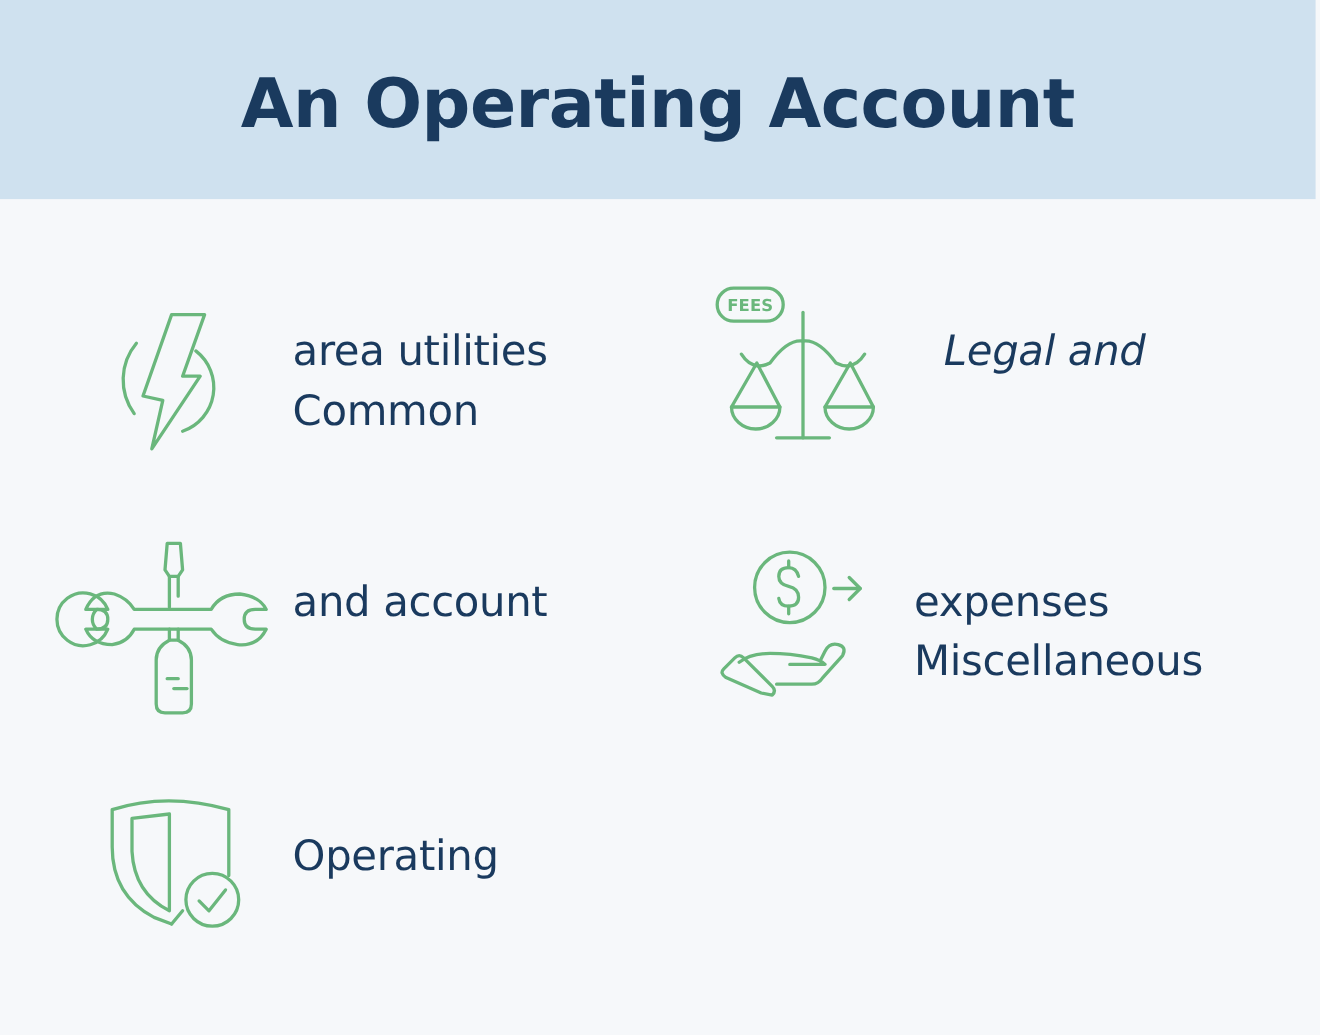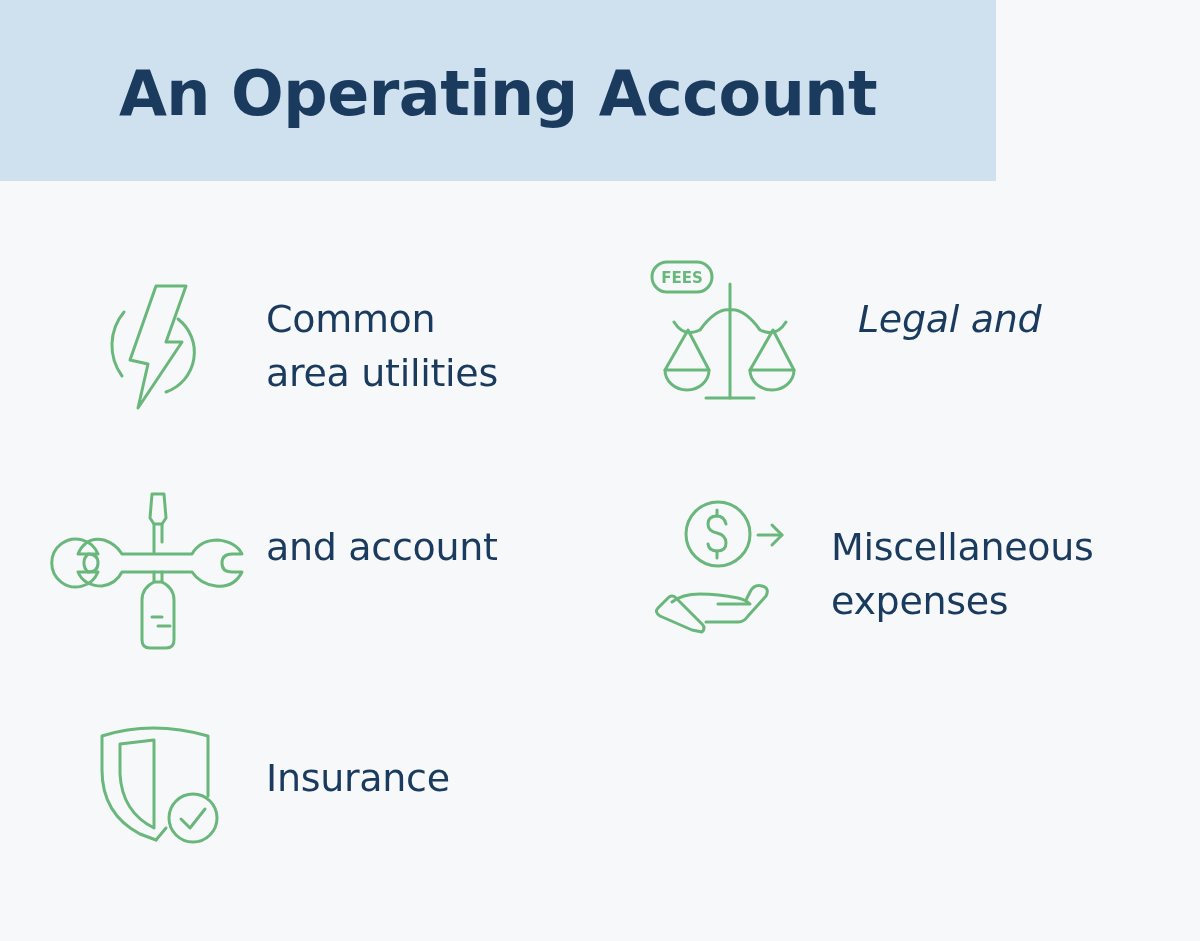--- a/index.html
+++ b/index.html
@@ -3,21 +3,21 @@
   <meta charset="utf-8">
   <style>
     html, body { margin: 0; padding: 0; }
     body {
       width: 1200px; height: 941px; overflow: hidden;
       background: #f6f8fa;
       font-family: "DejaVu Sans", "Liberation Sans", sans-serif;
       position: relative;
     }
     .header {
-      position: absolute; left: 0; top: 0; width: 996px; height: 181px;
+      position: absolute; left: 0; top: 0; width: 1196px; height: 181px;
       background: #cfe1ef;
       display: flex; align-items: center; justify-content: center;
     }
     .title {
       margin: 0; margin-top: 6px;
       color: #1a3a5e; font-weight: bold; font-size: 62px; letter-spacing: -0.5px;
     }
     .item { position: absolute; }
     .icon { position: absolute; }
     .icon svg { display: block; overflow: visible; }
@@ -36,22 +36,22 @@
 
 <div class="item">
   <div class="icon" style="left:106px;top:284px;">
     <svg width="108" height="128" viewBox="0 0 108 128">
       <path class="g" d="M16,92 A52,52 0 0 1 18,28"></path>
       <path class="g" d="M72,35 A42,42 0 0 1 60,108"></path>
       <path class="g" d="M50,2 L80,2 L60,58 L76,58 L32,124 L42,80 L24,76 Z"></path>
     </svg>
   </div>
   <div class="label" style="left:266px;top:292px;">
+    <div>area utilities</div>
     <div>Common</div>
-    <div>area utilities</div>
   </div>
 </div>
 
 <div class="item">
   <div class="icon" style="left:652px;top:260px;">
     <svg width="146" height="142" viewBox="0 0 146 142">
       <rect class="g" x="0" y="2" width="60" height="30" rx="15"></rect>
       <text x="30" y="23" text-anchor="middle" fill="#6ab77c" font-size="15" font-weight="bold" font-family="DejaVu Sans, sans-serif">FEES</text>
       <line class="g" x1="78" y1="24" x2="78" y2="138"></line>
       <line class="g" x1="54" y1="138" x2="102" y2="138"></line>
@@ -93,31 +93,31 @@
       <line class="g" x1="63" y1="12" x2="63" y2="18"></line>
       <line class="g" x1="63" y1="53" x2="63" y2="60"></line>
       <line class="g" x1="104" y1="37" x2="128" y2="37"></line>
       <path class="g" d="M118,27 L128,37 L118,47"></path>
       <path class="g" d="M18,104 Q28,96 46,96 Q64,96 84,100 Q92,102 96,106 L64,106"></path>
       <path class="g" d="M52,124 L84,124 Q90,124 94,118 L112,98 Q116,90 108,88 Q100,86 96,94 L92,102"></path>
       <path class="g" d="M4,110 L14,100 Q18,96 22,100 L48,126 Q52,130 48,134 L38,132 L6,118 Q0,114 4,110 Z"></path>
     </svg>
   </div>
   <div class="label" style="left:831px;top:520px;">
+    <div>expenses</div>
     <div>Miscellaneous</div>
-    <div>expenses</div>
   </div>
 </div>
 
 <div class="item">
   <div class="icon" style="left:100px;top:724px;">
     <svg width="122" height="122" viewBox="0 0 122 122">
       <path class="g" d="M56,116 L40,110 Q2,90 2,46 L2,12 Q52,-4 108,12 L108,72"></path>
       <path class="g" d="M66,104 L56,116"></path>
       <path class="g" d="M20,20 L54,16 L54,104 Q22,88 20,50 Z"></path>
       <circle class="g" cx="93" cy="94" r="24"></circle>
       <path class="g" d="M81,95 L90,104 L105,85"></path>
     </svg>
   </div>
   <div class="label" style="left:266px;top:751px;">
-    <div>Insurance</div>
+    <div>Operating</div>
   </div>
 </div>
 
 </body></html>

